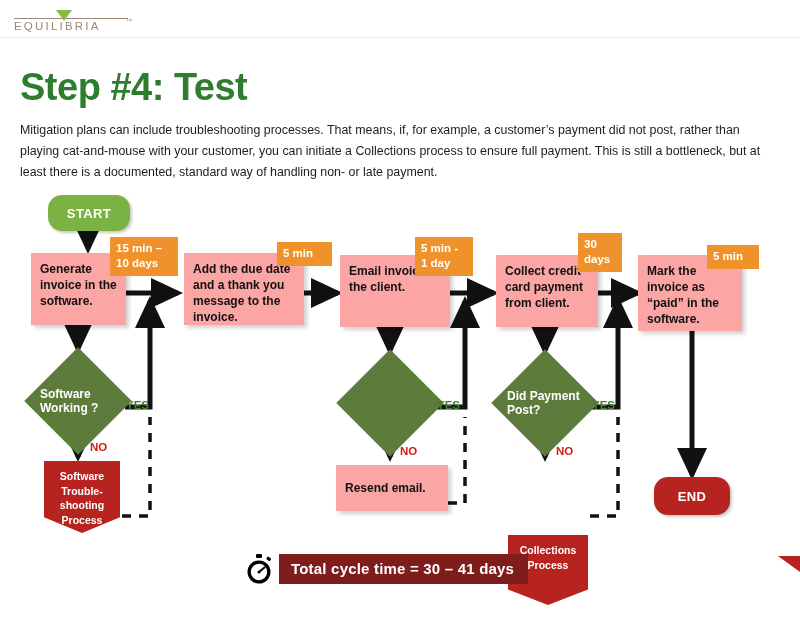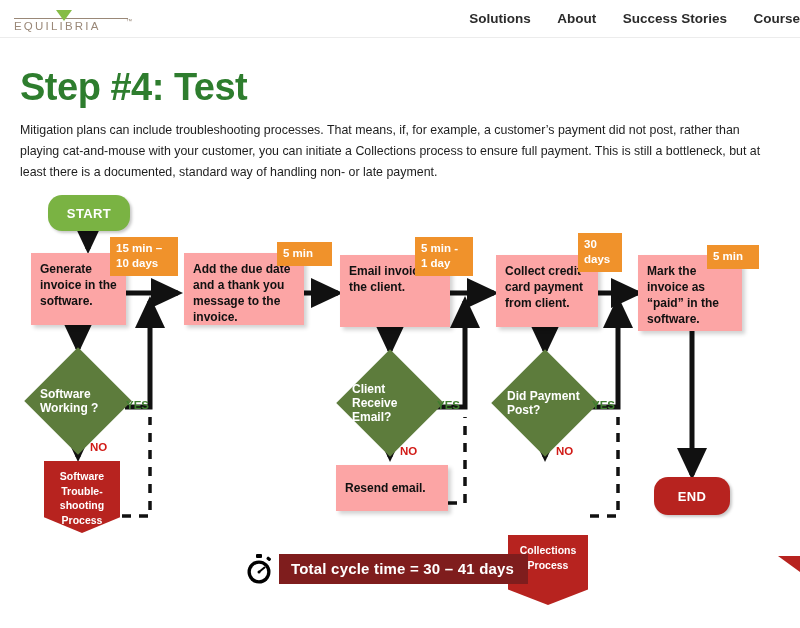--- a/index.html
+++ b/index.html
@@ -146,26 +146,20 @@
 <body>
 
 <div class="page">
 
   <div class="site-header">
     <div class="logo-wrap">
       <div class="logo-rule"></div>
       <div class="logo-tri"></div>
       <div class="logo-text">EQUILIBRIA</div>
       <div class="logo-tm">™</div>
-    </div>
-    <div class="nav">
-      <span class="nav-item">Solutions</span>
-      <span class="nav-item">About</span>
-      <span class="nav-item">Success Stories</span>
-      <span class="nav-item">Course</span>
     </div>
   </div>
 
   <div class="page-title">Step #4: Test</div>
   <div class="body-copy">Mitigation plans can include troubleshooting processes.  That means, if, for example, a customer’s payment did not post, rather than playing cat-and-mouse with your customer, you can initiate a Collections process to ensure full payment.  This is still a bottleneck, but at least there is a documented, standard way of handling non- or late payment.</div>
 
   <div class="flow">
 
     <svg class="flow-svg" viewBox="0 0 800 420">
       <defs>
@@ -227,21 +221,20 @@
     <div class="badge" style="left:415px; top:52px; width:58px;">5 min - 1 day</div>
     <div class="badge" style="left:578px; top:48px; width:44px;">30 days</div>
     <div class="badge" style="left:707px; top:60px; width:52px;">5 min</div>
 
     <div class="diamond" style="left:40px; top:178px; width:76px; height:76px;">
       <div class="dia-shape"></div>
       <div class="dia-label">Software Working ?</div>
     </div>
     <div class="diamond" style="left:352px; top:180px; width:76px; height:76px;">
       <div class="dia-shape"></div>
-      <div class="dia-label">Client Receive Email?</div>
     </div>
     <div class="diamond" style="left:507px; top:180px; width:76px; height:76px;">
       <div class="dia-shape"></div>
       <div class="dia-label">Did Payment Post?</div>
     </div>
 
     <div class="lbl-yes" style="left:126px; top:214px;">YES</div>
     <div class="lbl-yes" style="left:437px; top:214px;">YES</div>
     <div class="lbl-yes" style="left:592px; top:214px;">YES</div>
 

